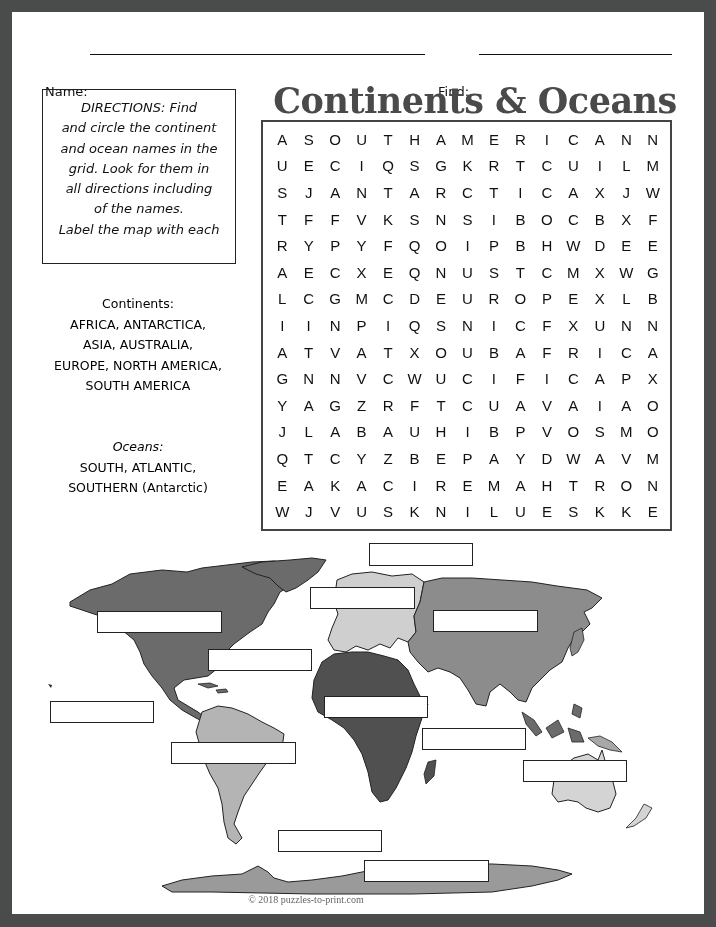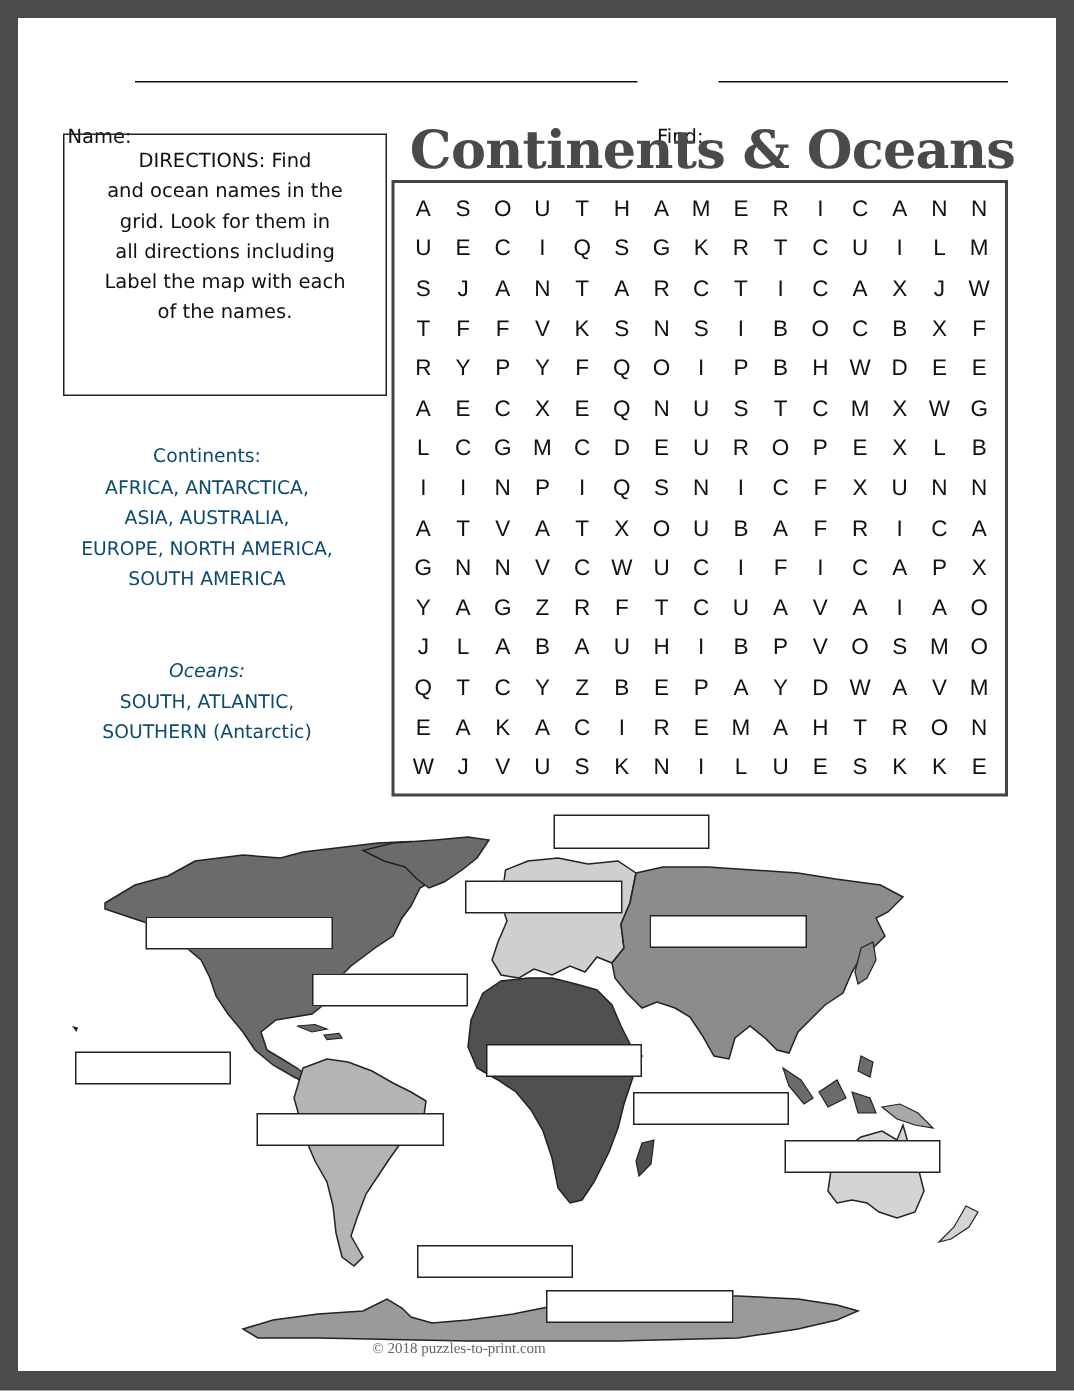--- a/index.html
+++ b/index.html
@@ -33,36 +33,37 @@
     font-family: "DejaVu Serif", serif;
     font-weight: bold;
     font-size: 35px;
     color: #4a4a4a;
     letter-spacing: -0.5px;
     white-space: nowrap;
   }
   .directions {
     position: absolute;
     left: 30px; top: 77px;
-    width: 216px; height: 175px;
+    width: 194px; height: 175px;
     border: 1.5px solid #222;
     box-sizing: border-box;
     font-size: 13px;
     line-height: 20.3px;
     text-align: center;
     padding-top: 8px;
     color: #111;
+    font-style: italic;
   }
   .word-section {
     position: absolute;
     left: 20px; width: 212px;
     text-align: center;
     font-size: 12.5px;
     line-height: 20.5px;
-    color: #0c4a6e;
+    color: #000000;
   }
   .word-section .heading { display: block; }
   .word-section .heading.italic { font-style: italic; }
   .grid {
     position: absolute;
     left: 249px; top: 108px;
     width: 411px; height: 411px;
     border: 2px solid #444;
     box-sizing: border-box;
     display: grid;
@@ -106,25 +107,26 @@
     <span class="field-label" style="left:0; top:-12px;">Name:</span>
     <span class="field-line" style="left:45px; top:2px; width:335px;"></span>
     <span class="field-label" style="left:393px; top:-12px;">Find:</span>
     <span class="field-line" style="left:434px; top:2px; width:193px;"></span>
   </div>
 
   <div class="title">Continents &amp; Oceans</div>
 
   <div class="directions">
     <div>DIRECTIONS:  Find</div>
+    <div>and circle the continent</div>
     <div>and ocean names in the</div>
     <div>grid.  Look for them in</div>
     <div>all directions including</div>
+    <div>of the names.</div>
     <div>Label the map with each</div>
-    <div>of the names.</div>
   </div>
 
   <div class="word-section" style="top:282px;">
     <span class="heading">Continents:</span>
     <div>AFRICA, ANTARCTICA,</div>
     <div>ASIA, AUSTRALIA,</div>
     <div>EUROPE, NORTH AMERICA,</div>
     <div>SOUTH AMERICA</div>
   </div>
 

